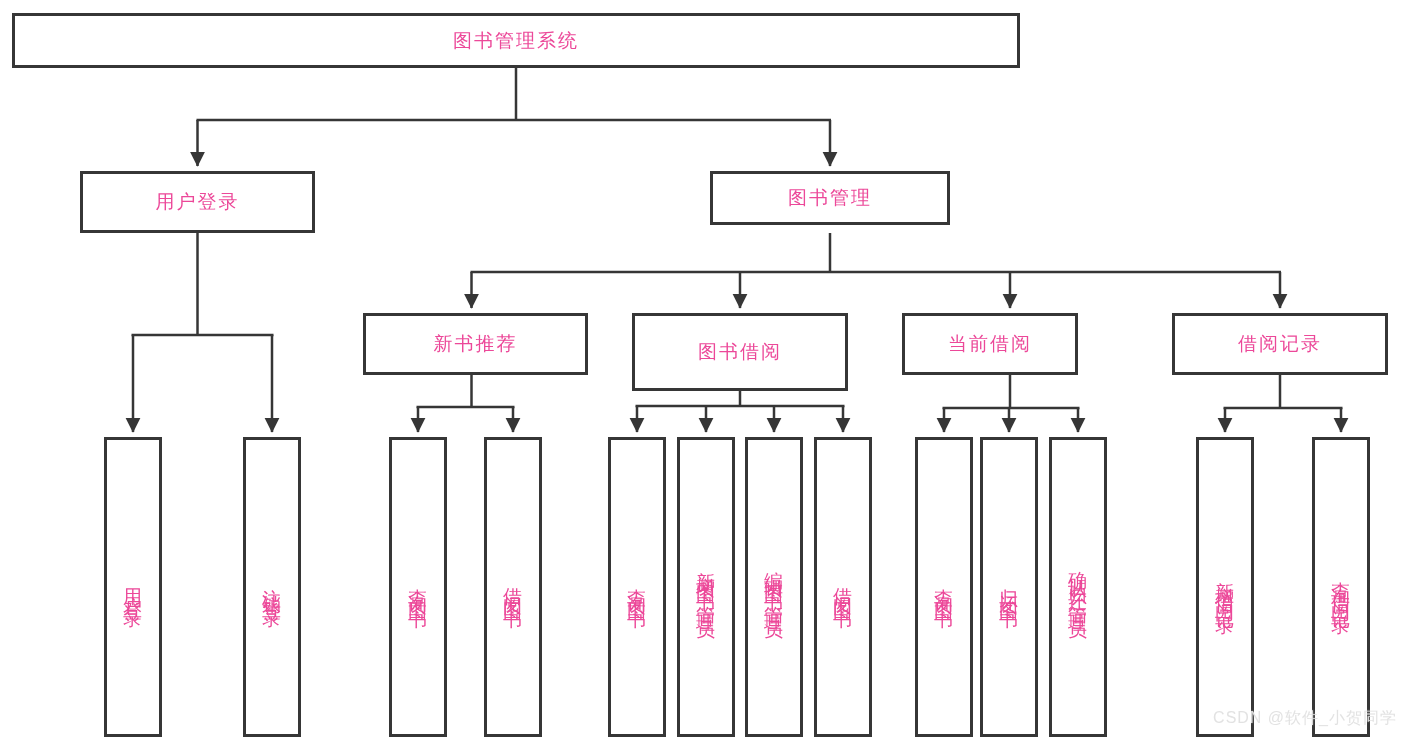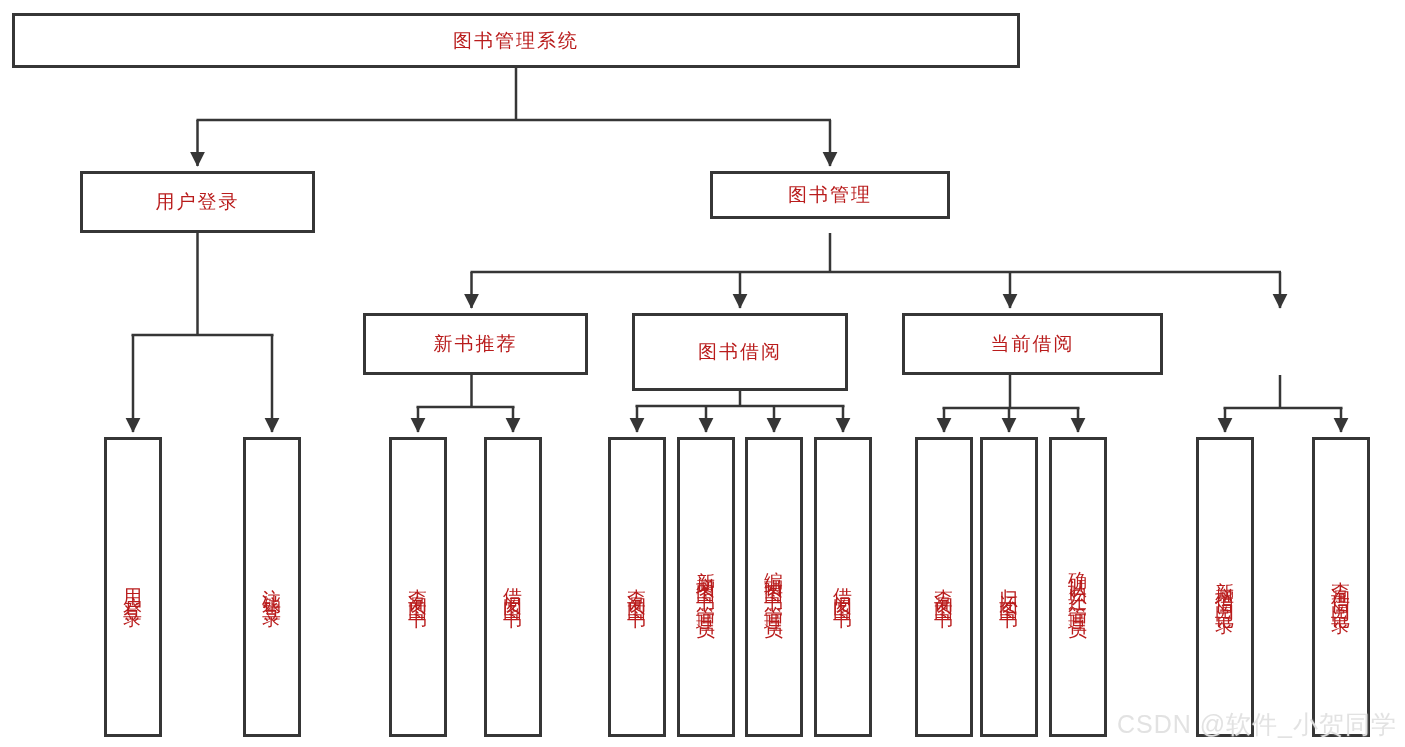--- a/index.html
+++ b/index.html
@@ -11,38 +11,38 @@
     overflow:hidden;
   }
   .box{
     position:absolute;
     box-sizing:border-box;
     border:3px solid #363636;
     background:#ffffff;
     display:flex;
     align-items:center;
     justify-content:center;
-    color:#b91c1c;
+    color:#ec4899;
     font-size:19px;
     z-index:2;
   }
   .box.h span{letter-spacing:2px;white-space:nowrap;}
   .box.v{width:58px;height:300px;top:437px;}
   .box.v span{
     writing-mode:vertical-rl;
     text-orientation:mixed;
     letter-spacing:7px;
     line-height:1;
   }
   svg.connectors{position:absolute;left:0;top:0;z-index:1;}
   .watermark{
     position:absolute;
-    right:8px;bottom:6px;
+    right:8px;bottom:18px;
     z-index:5;
-    font-size:25px;
+    font-size:16px;
     color:rgba(224,224,224,0.95);
     letter-spacing:1px;
     white-space:nowrap;
     text-shadow:0 0 2px rgba(255,255,255,0.6);
     margin-left:40px;
   }
 </style>
 </head>
 <body>
 
@@ -98,32 +98,35 @@
     </g>
   </svg>
 
   <div class="box h" style="left:12px;top:13px;width:1008px;height:55px">
     <span>图书管理系统</span>
   </div>
 
   <div class="box h" style="left:80px;top:171px;width:235px;height:62px">
     <span>用户登录</span>
   </div>
-  <div class="box h" style="left:710px;top:171px;width:240px;height:48px">
+  <div class="box h" style="left:710px;top:171px;width:240px;height:54px">
     <span>图书管理</span>
   </div>
 
   <div class="box h" style="left:363px;top:313px;width:225px;height:62px">
     <span>新书推荐</span>
   </div>
   <div class="box h" style="left:632px;top:313px;width:216px;height:78px">
     <span>图书借阅</span>
   </div>
-  <div class="box h" style="left:902px;top:313px;width:261px;height:62px">
+  <div class="box h" style="left:902px;top:313px;width:176px;height:62px">
     <span>当前借阅</span>
+  </div>
+  <div class="box h" style="left:1172px;top:313px;width:216px;height:62px">
+    <span>借阅记录</span>
   </div>
 
   <div class="box v" style="left:104px">
     <span>用户登录</span>
   </div>
   <div class="box v" style="left:243px">
     <span>注销登录</span>
   </div>
 
   <div class="box v" style="left:389px">

